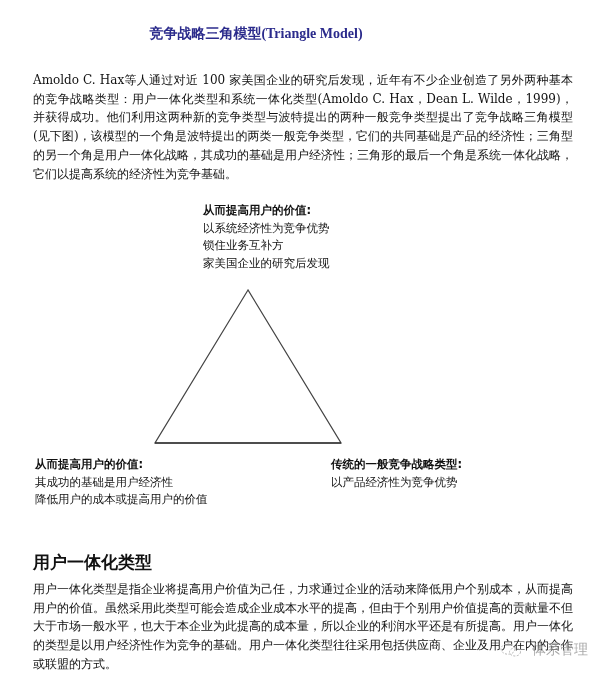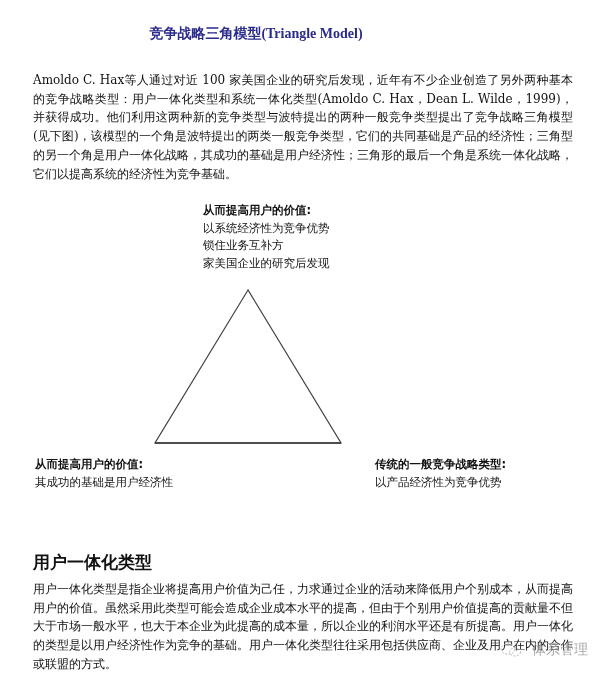--- a/index.html
+++ b/index.html
@@ -43,21 +43,21 @@
       font-family: "DejaVu Sans", "Liberation Sans", sans-serif;
       font-size: 11.5px;
       line-height: 17.5px;
       color: #111111;
     }
     .diagram-label .heading {
       font-weight: bold;
     }
     #label-top { left: 203px; top: 202px; }
     #label-left { left: 35px; top: 456px; }
-    #label-right { left: 331px; top: 456px; margin-left: 44px; }
+    #label-right { left: 331px; top: 456px; }
     .triangle {
       position: absolute;
       left: 0;
       top: 0;
     }
     .section-heading {
       position: absolute;
       left: 33px;
       top: 551px;
       font-size: 17px;
@@ -101,20 +101,21 @@
     </div>
 
     <svg class="triangle" width="600" height="679">
       <polygon points="248,290 155,443 341,443" fill="none" stroke="#444444" stroke-width="1.2"></polygon>
       <line x1="155" y1="443" x2="341" y2="443" stroke="#333333" stroke-width="1.6"></line>
     </svg>
 
     <div class="diagram-label" id="label-left">
       <div class="heading">从而提高用户的价值:</div>
       <div>其成功的基础是用户经济性</div>
+      <div>降低用户的成本或提高用户的价值</div>
     </div>
 
     <div class="diagram-label" id="label-right">
       <div class="heading">传统的一般竞争战略类型:</div>
       <div>以产品经济性为竞争优势</div>
     </div>
   </div>
 
   <div class="section-heading">用户一体化类型</div>
 

